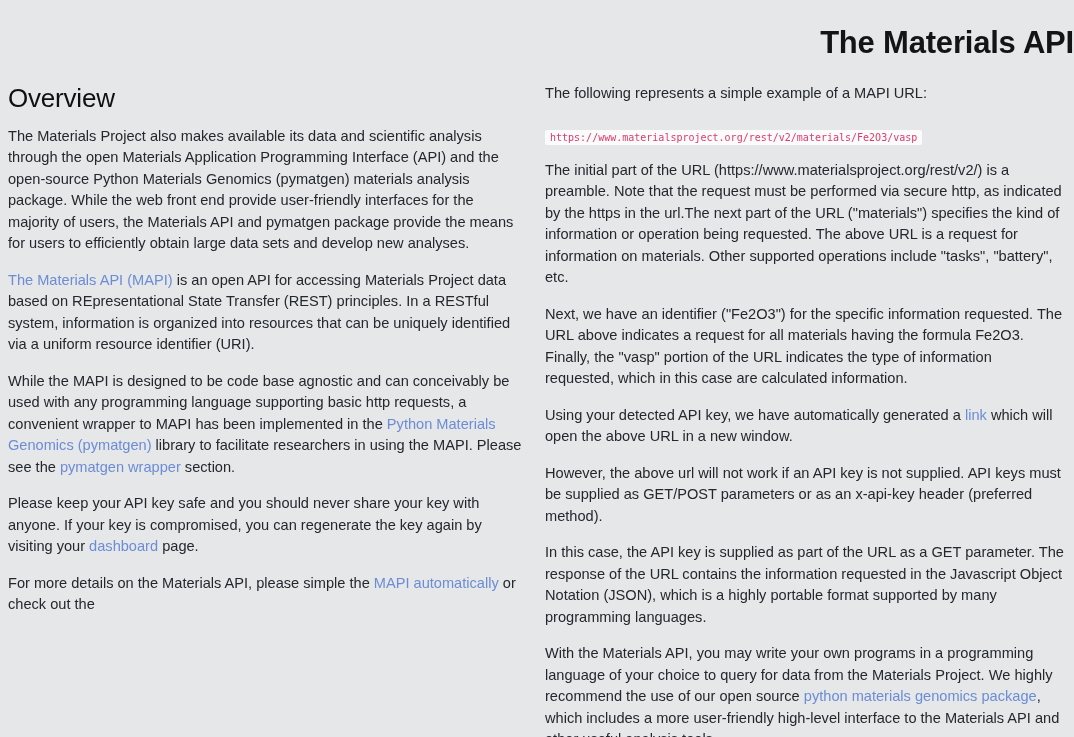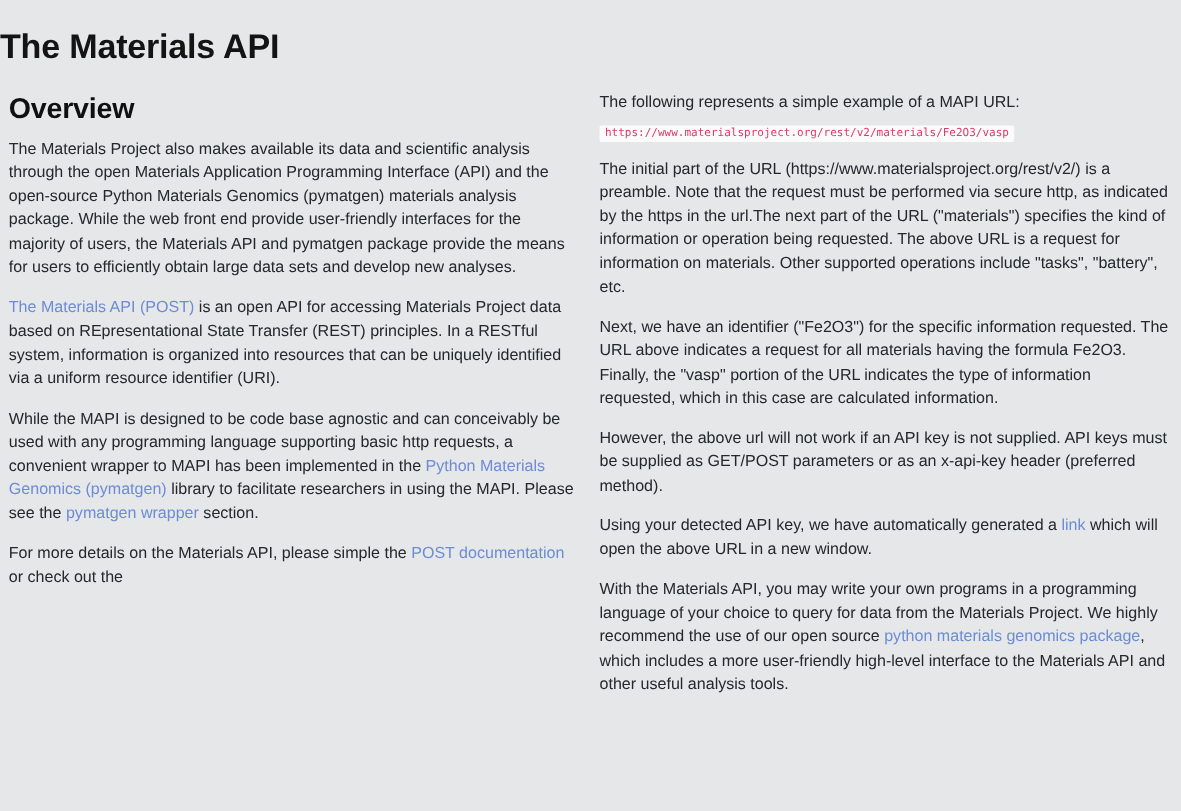--- a/index.html
+++ b/index.html
@@ -16,21 +16,21 @@
     overflow: hidden;
   }
   .page {
     width: 1074px;
     height: 737px;
     box-sizing: border-box;
     padding: 0;
     position: relative;
   }
   .page-title {
-    text-align: left;
+    text-align: right;
     font-size: 31px;
     font-weight: bold;
     line-height: 1.2;
     color: #141414;
     margin: 0;
     padding: 24px 0 0 0;
     letter-spacing: -0.2px;
   }
   .columns {
     display: flex;
@@ -44,37 +44,37 @@
     flex: 0 0 50%;
     max-width: 50%;
     padding: 0 12px 0 8px;
   }
   .col.right {
     padding-left: 8px;
     padding-right: 10px;
   }
   h2.section-heading {
     font-size: 26px;
-    font-weight: bold;
+    font-weight: normal;
     color: #101010;
     margin: 0 0 12px 0;
     line-height: 1.18;
     letter-spacing: -0.2px;
   }
   h2.section-heading.spaced {
     margin-top: 14px;
   }
   p.body-text {
     font-size: 14.6px;
     line-height: 21.5px;
     color: #23282d;
     margin: 0 0 15px 0;
   }
   p.body-text.tight {
-    margin-bottom: 6px;
+    margin-bottom: 22px;
   }
   a.link {
     color: #6c8cd5;
     text-decoration: none;
     cursor: pointer;
   }
   code.codespan {
     font-family: "DejaVu Sans Mono", monospace;
     font-size: 10px;
     color: #e0396a;
@@ -97,46 +97,48 @@
   <h1 class="page-title">The Materials API</h1>
 
   <div class="columns">
 
     <div class="col left">
 
       <h2 class="section-heading">Overview</h2>
 
       <p class="body-text">The Materials Project also makes available its data and scientific analysis through the open Materials Application Programming Interface (API) and the open-source Python Materials Genomics (pymatgen) materials analysis package. While the web front end provide user-friendly interfaces for the majority of users, the Materials API and pymatgen package provide the means for users to efficiently obtain large data sets and develop new analyses.</p>
 
-      <p class="body-text"><a class="link">The Materials API (POST)</a><span> is an open API for accessing Materials Project data based on REpresentational State Transfer (REST) principles. In a RESTful system, information is organized into resources that can be uniquely identified via a uniform resource identifier (URI).</span></p>
+      <p class="body-text"><a class="link">The Materials API (MAPI)</a><span> is an open API for accessing Materials Project data based on REpresentational State Transfer (REST) principles. In a RESTful system, information is organized into resources that can be uniquely identified via a uniform resource identifier (URI).</span></p>
 
       <p class="body-text"><span>While the MAPI is designed to be code base agnostic and can conceivably be used with any programming language supporting basic http requests, a convenient wrapper to MAPI has been implemented in the </span><a class="link">Python Materials Genomics (pymatgen)</a><span> library to facilitate researchers in using the MAPI. Please see the </span><a class="link">pymatgen wrapper</a><span> section.</span></p>
 
 
 
+      <p class="body-text"><span>Please keep your API key safe and you should never share your key with anyone. If your key is compromised, you can regenerate the key again by visiting your </span><a class="link">dashboard</a><span> page.</span></p>
 
 
-      <p class="body-text"><span>For more details on the Materials API, please simple the </span><a class="link">POST documentation</a><span> or check out the </span></p>
+      <p class="body-text"><span>For more details on the Materials API, please simple the </span><a class="link">MAPI automatically</a><span> or check out the </span></p>
 
     </div>
 
     <div class="col right">
 
 
       <p class="body-text tight">The following represents a simple example of a MAPI URL:</p>
 
       <p class="code-block-line"><code class="codespan">https://www.materialsproject.org/rest/v2/materials/Fe2O3/vasp</code></p>
 
       <p class="body-text">The initial part of the URL (https://www.materialsproject.org/rest/v2/) is a preamble. Note that the request must be performed via secure http, as indicated by the https in the url.The next part of the URL ("materials") specifies the kind of information or operation being requested. The above URL is a request for information on materials. Other supported operations include "tasks", "battery", etc.</p>
 
       <p class="body-text">Next, we have an identifier ("Fe2O3") for the specific information requested. The URL above indicates a request for all materials having the formula Fe2O3. Finally, the "vasp" portion of the URL indicates the type of information requested, which in this case are calculated information.</p>
 
+      <p class="body-text"><span>Using your detected API key, we have automatically generated a </span><a class="link">link</a><span> which will open the above URL in a new window.</span></p>
+
       <p class="body-text">However, the above url will not work if an API key is not supplied. API keys must be supplied as GET/POST parameters or as an x-api-key header (preferred method).</p>
 
-      <p class="body-text"><span>Using your detected API key, we have automatically generated a </span><a class="link">link</a><span> which will open the above URL in a new window.</span></p>
-
+      <p class="body-text">In this case, the API key is supplied as part of the URL as a GET parameter. The response of the URL contains the information requested in the Javascript Object Notation (JSON), which is a highly portable format supported by many programming languages.</p>
 
       <p class="body-text"><span>With the Materials API, you may write your own programs in a programming language of your choice to query for data from the Materials Project. We highly recommend the use of our open source </span><a class="link">python materials genomics package</a><span>, which includes a more user-friendly high-level interface to the Materials API and other useful analysis tools.</span></p>
 
     </div>
 
   </div>
 </div>
 
 </body></html>

